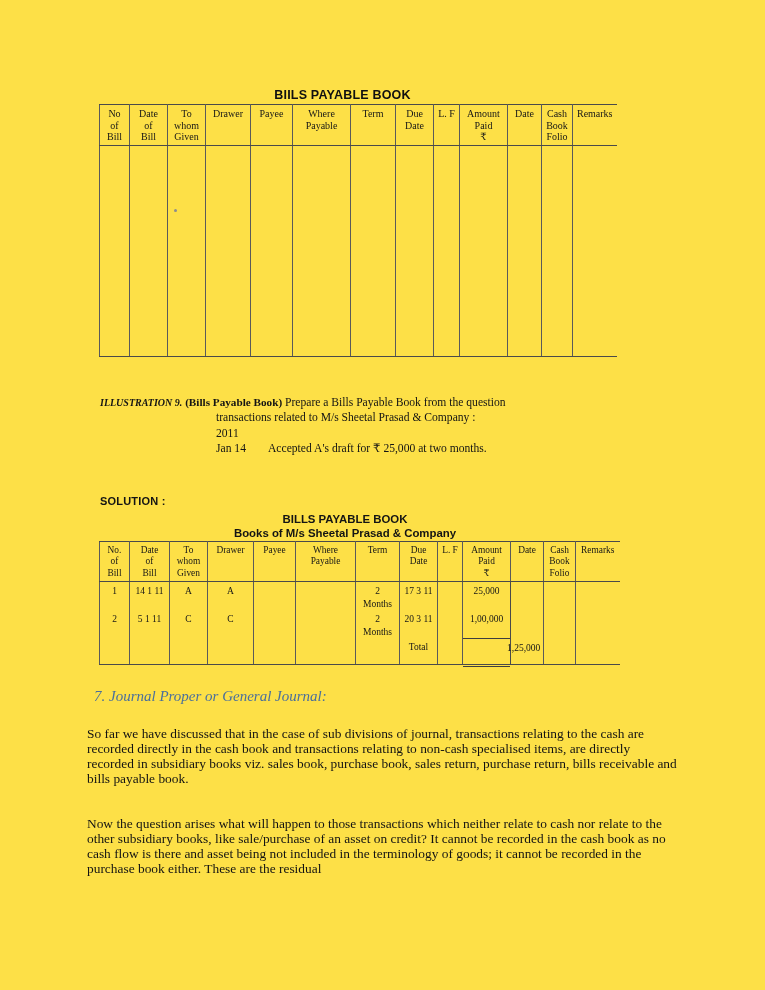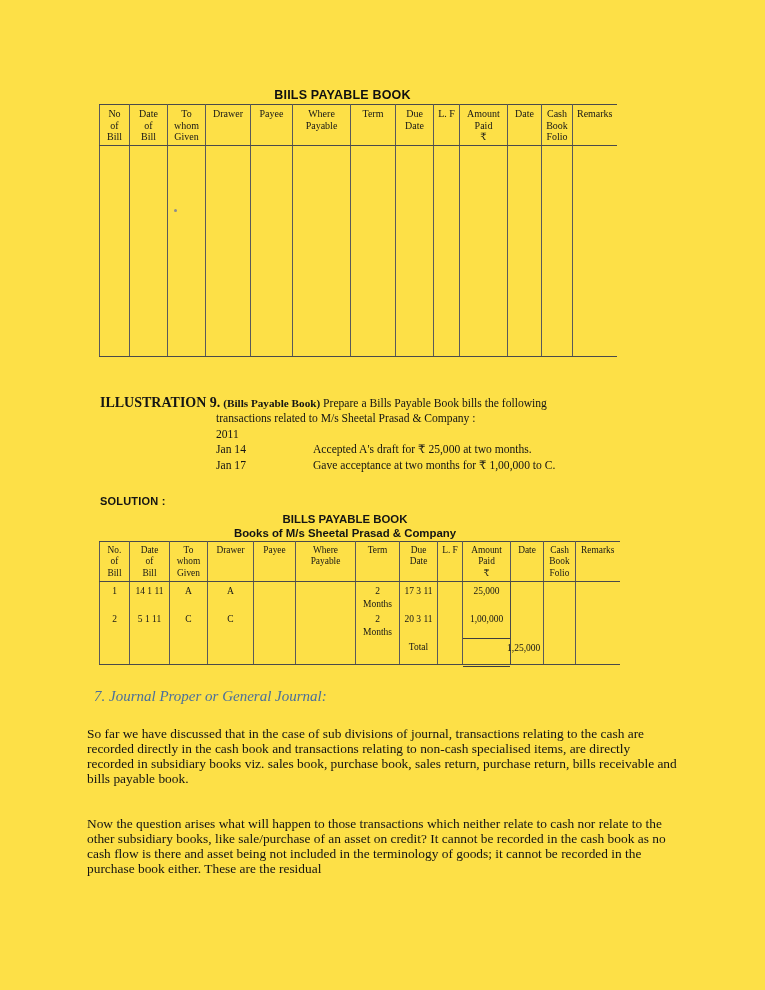--- a/index.html
+++ b/index.html
@@ -88,26 +88,26 @@
   }
 
   
   #illus {
     position: absolute;
     left: 100px; top: 395px;
     width: 500px;
     font-size: 11.6px;
     line-height: 15.4px;
   }
-  #illus .lead { font-weight: bold; font-size: 14px; }
+  #illus .lead { font-weight: bold; font-size: 10px; font-style: italic; }
   #illus .sub { font-weight: bold; font-size: 11.2px; }
   #illus .l1 { text-indent: 0; }
   #illus .ind { margin-left: 116px; }
   #illus .yr { margin-left: 116px; }
-  #illus .txn { margin-left: 116px; display: flex; gap: 45px; }
+  #illus .txn { margin-left: 116px; display: flex; }
   #illus .txn .d { width: 52px; flex: 0 0 52px; }
   #illus .txn .t { flex: 1 1 auto; }
 
   
   #sol-label {
     position: absolute;
     left: 100px; top: 495px;
     font-family: "Liberation Sans", "DejaVu Sans", sans-serif;
     font-weight: bold;
     font-size: 11px;
@@ -269,31 +269,27 @@
         <td class="col-remarks"></td>
       </tr>
     </tbody>
   </table>
   <div class="speck"></div>
 
   <div id="illus" class="scan">
     <div class="l1">
       <span class="lead">ILLUSTRATION 9.</span>
       <span class="sub">(Bills Payable Book)</span>
-      <span>Prepare a Bills Payable Book bills the following</span>
+      <span>Prepare a Bills Payable Book from the question</span>
     </div>
     <div class="ind">transactions related to M/s Sheetal Prasad &amp; Company :</div>
     <div class="yr">2011</div>
     <div class="txn">
       <span class="d">Jan 14</span>
       <span class="t">Accepted A's draft for ₹ 25,000 at two months.</span>
-    </div>
-    <div class="txn">
-      <span class="d">Jan 17</span>
-      <span class="t">Gave acceptance at two months for ₹ 1,00,000 to C.</span>
     </div>
   </div>
 
   <div id="sol-label" class="scan">SOLUTION :</div>
 
   <div id="sol-head" class="scan">
     <div>BILLS PAYABLE BOOK</div>
     <div>Books of M/s Sheetal Prasad &amp; Company</div>
   </div>
 

